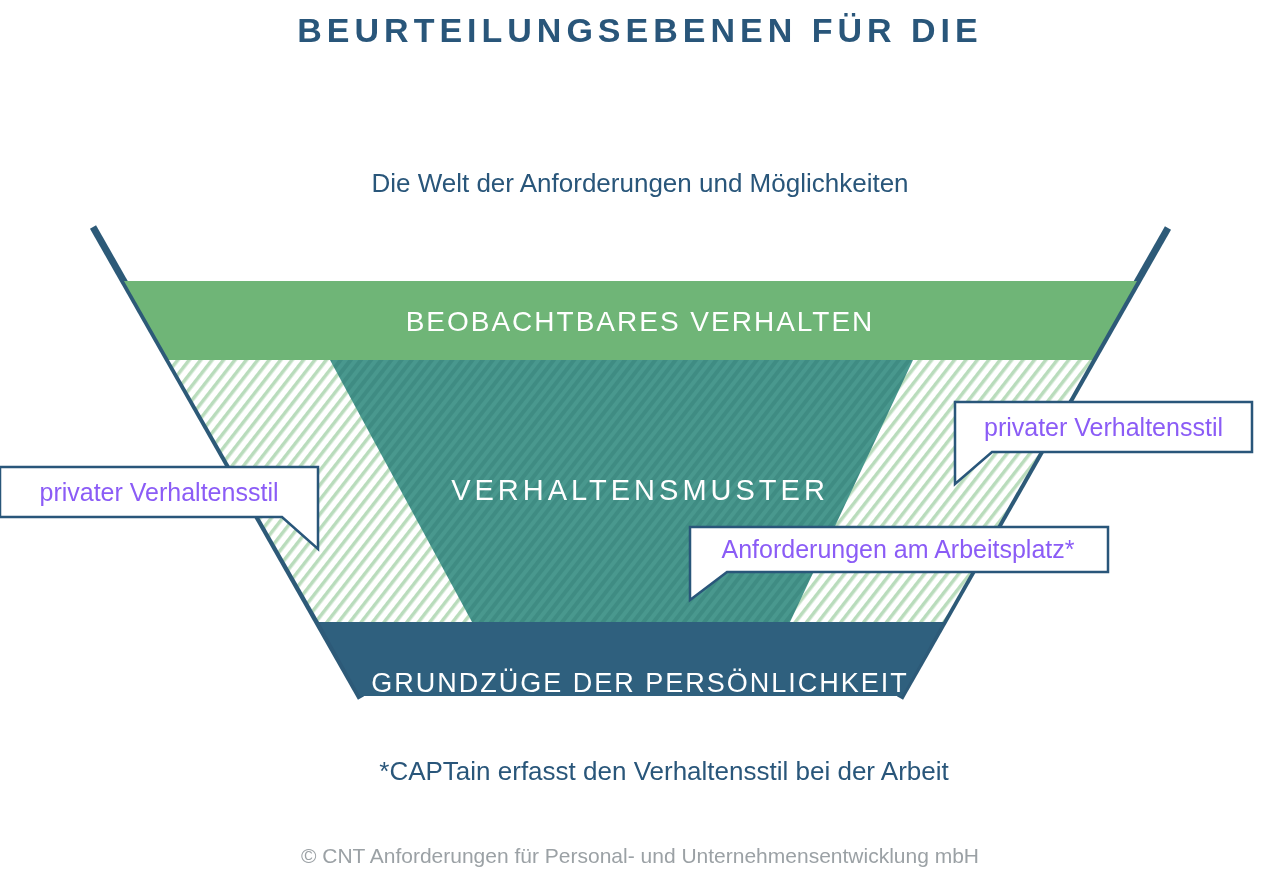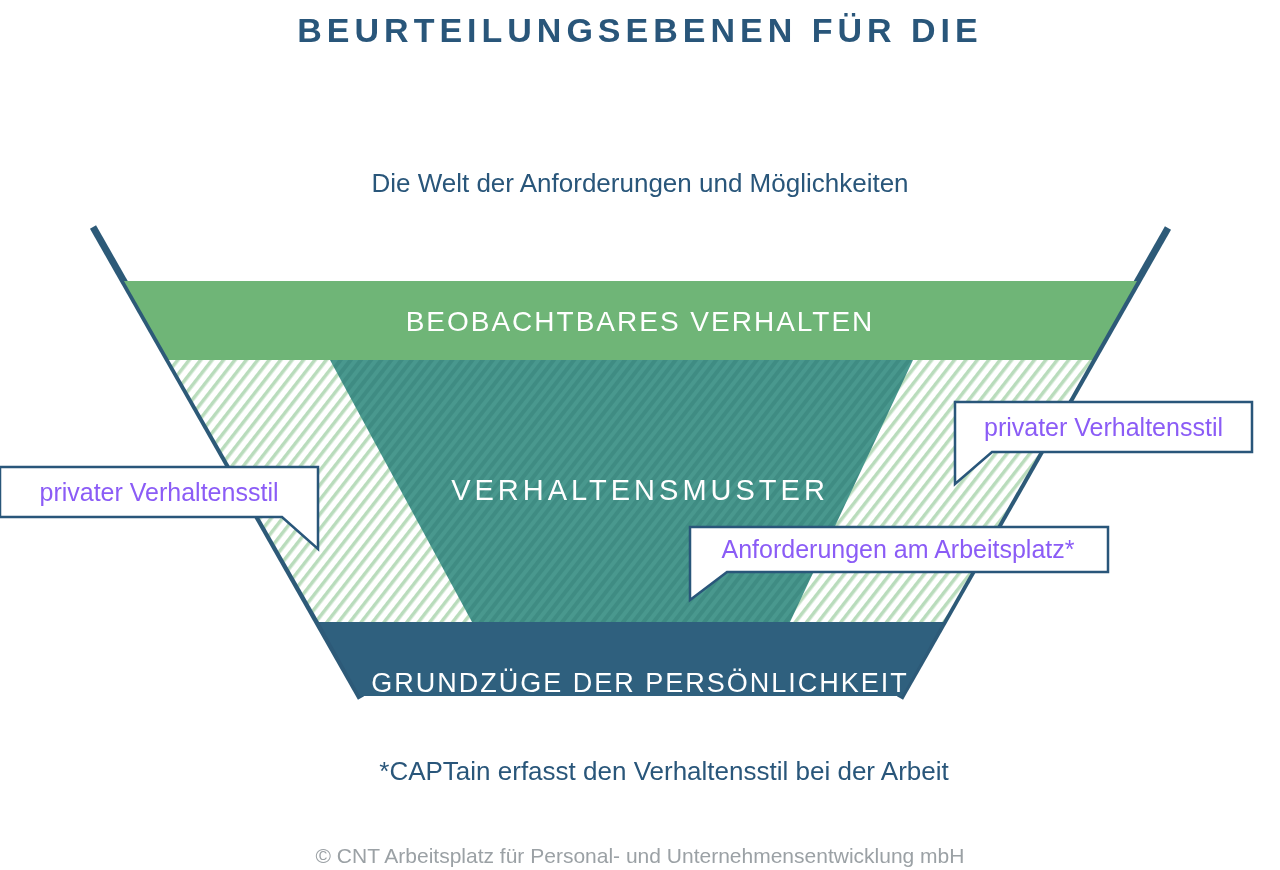--- a/index.html
+++ b/index.html
@@ -95,15 +95,15 @@
 
   <div class="abs center-text band-label label-observable">BEOBACHTBARES VERHALTEN</div>
   <div class="abs center-text band-label label-pattern">VERHALTENSMUSTER</div>
   <div class="abs center-text band-label label-core">GRUNDZÜGE DER PERSÖNLICHKEIT</div>
 
   <div class="abs callout-text callout-left-text">privater Verhaltensstil</div>
   <div class="abs callout-text callout-right-text">privater Verhaltensstil</div>
   <div class="abs callout-text callout-center-text">Anforderungen am Arbeitsplatz*</div>
 
   <div class="abs center-text footnote">*CAPTain erfasst den Verhaltensstil bei der Arbeit</div>
-  <div class="abs center-text footer">© CNT Arbeitsplatz für Personal- und Unternehmensentwicklung mbH</div>
+  <div class="abs center-text footer">© CNT Anforderungen für Personal- und Unternehmensentwicklung mbH</div>
 
 </div>
 
 </body></html>

